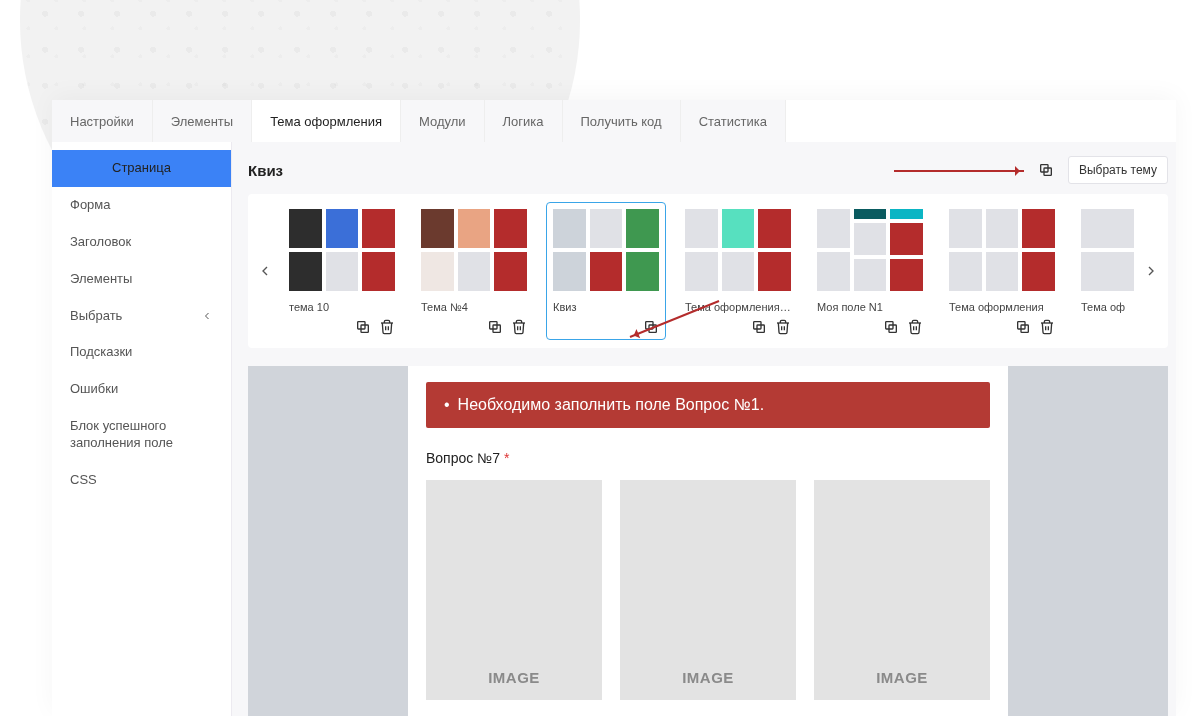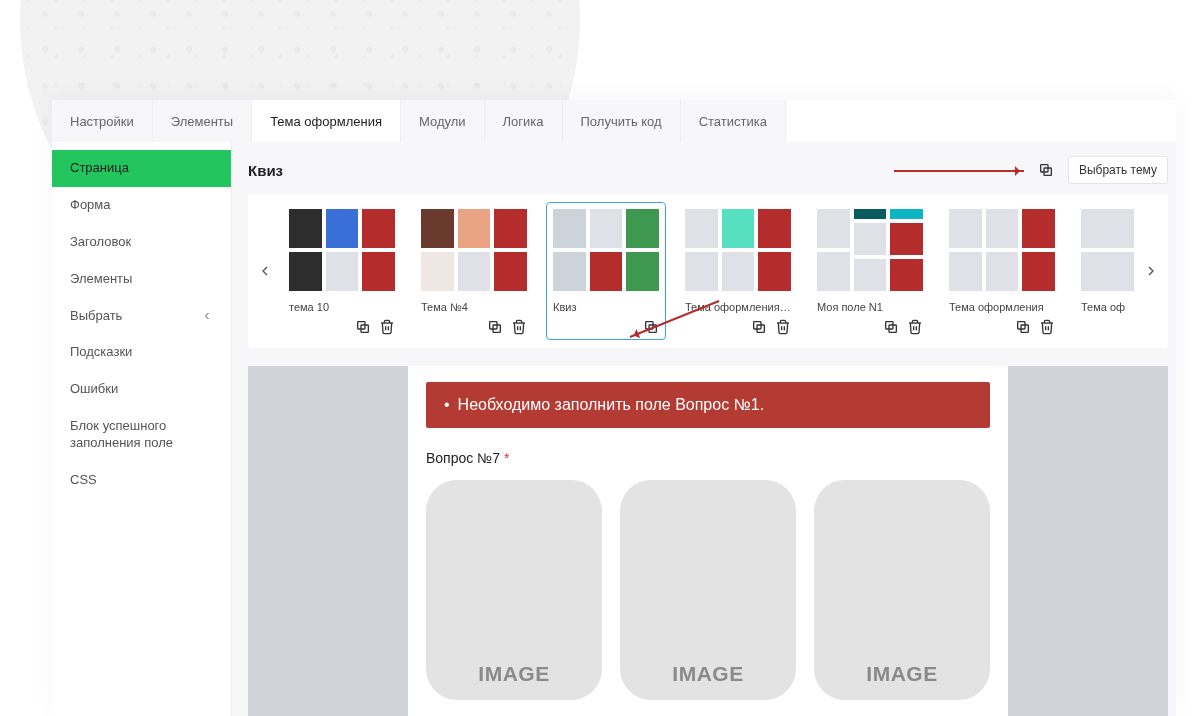--- a/index.html
+++ b/index.html
@@ -66,21 +66,21 @@
   .side-item {
     font-size: 13px;
     color: #555;
     padding: 10px 18px;
     cursor: pointer;
     display: flex;
     justify-content: space-between;
     align-items: center;
     line-height: 1.3;
   }
-  .side-item.active { background: #22c55e; color: #222; }
+  .side-item.active { background: #3b82f6; color: #222; justify-content: center; }
 
   .content {
     flex: 1;
     padding: 14px 0 0 16px;
     display: flex;
     flex-direction: column;
     min-width: 0;
   }
 
   .header-row {
@@ -218,24 +218,23 @@
   .req { color: #d33; }
   .img-row { display: flex; gap: 18px; margin-top: 14px; flex:1; }
   .img-ph {
     flex: 1;
     background: #e3e3e3;
     color: #8a8a8a;
     display: flex;
     align-items: flex-end;
     justify-content: center;
     padding-bottom: 14px;
-    font-size: 21px;
+    font-size: 15px;
     font-weight: 600;
     letter-spacing: 0.5px;
-    border-radius: 31px;
   }
 
   svg { display: block; }
 </style>
 </head>
 <body>
 
 <div class="bg-blob top"></div>
 <div class="bg-blob bottom"></div>
 

